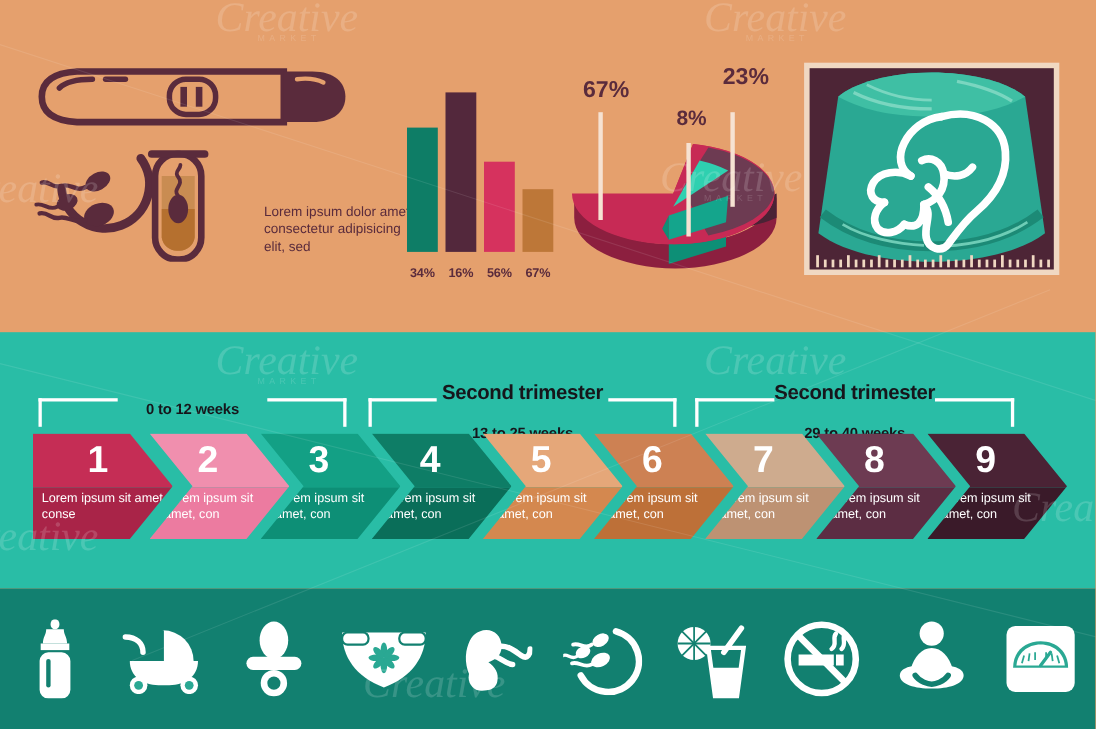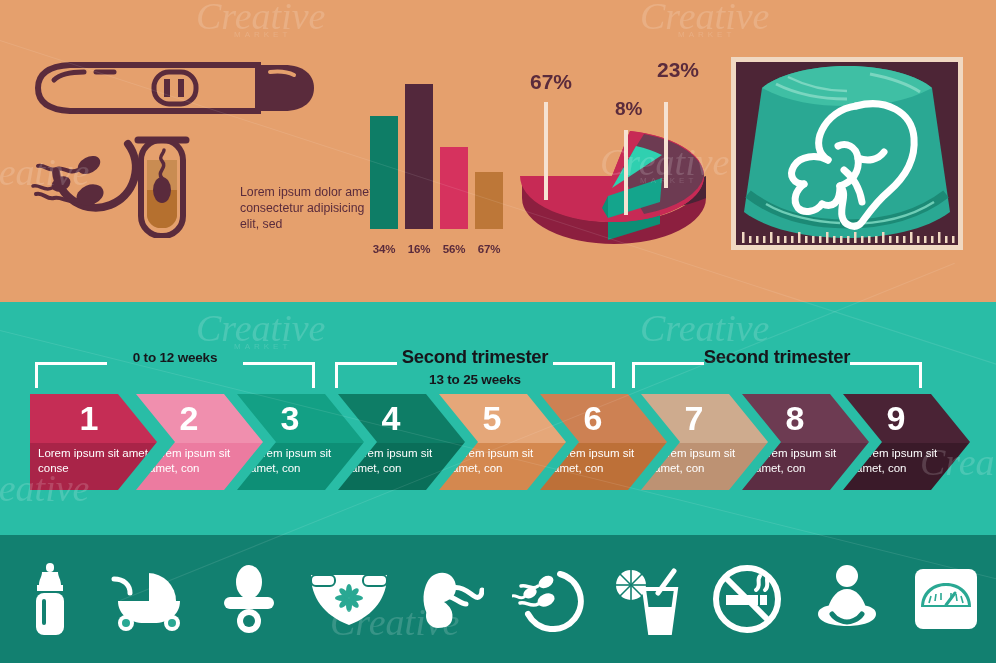--- a/index.html
+++ b/index.html
@@ -60,21 +60,21 @@
     position:absolute; left:0; top:302px; width:996px; height:233px;
     background:#29bda6;
   }
   .tri-head { position:absolute; }
   .tri-title {
     text-align:center; color:#16161b; font-weight:bold;
     font-size:18.5px; letter-spacing:-0.3px;
   }
   .tri-sub {
     text-align:center; color:#16161b; font-weight:bold;
-    font-size:13.5px; margin-top:4px; letter-spacing:-0.2px;
+    font-size:13.5px; margin-top:18px; letter-spacing:-0.2px;
   }
   .bracket { position:absolute; }
   .bracket i { position:absolute; background:#ffffff; display:block; }
 
   
   .chev-row { position:absolute; left:30px; top:394px; height:96px; }
   .chev {
     position:absolute; top:0; width:127px; height:96px;
     clip-path:polygon(0 0, 88px 0, 127px 48px, 88px 96px, 0 96px, 39px 48px);
   }
@@ -287,20 +287,21 @@
   </div>
   <div class="bracket" style="left:335px; top:362px; width:280px; height:26px;">
     <i style="left:0; top:0; width:62px; height:3px;"></i>
     <i style="right:0; top:0; width:62px; height:3px;"></i>
     <i style="left:0; top:0; width:3px; height:26px;"></i>
     <i style="right:0; top:0; width:3px; height:26px;"></i>
   </div>
 
   <div class="tri-head" style="left:632px; top:346px; width:290px;">
     <div class="tri-title">Second trimester</div>
+    <div class="tri-sub">29 to 40 weeks</div>
   </div>
   <div class="bracket" style="left:632px; top:362px; width:290px; height:26px;">
     <i style="left:0; top:0; width:72px; height:3px;"></i>
     <i style="right:0; top:0; width:72px; height:3px;"></i>
     <i style="left:0; top:0; width:3px; height:26px;"></i>
     <i style="right:0; top:0; width:3px; height:26px;"></i>
   </div>
 
   <div class="chev-row" style="width:930px;">
     <div class="chev first" style="left:0px;">

